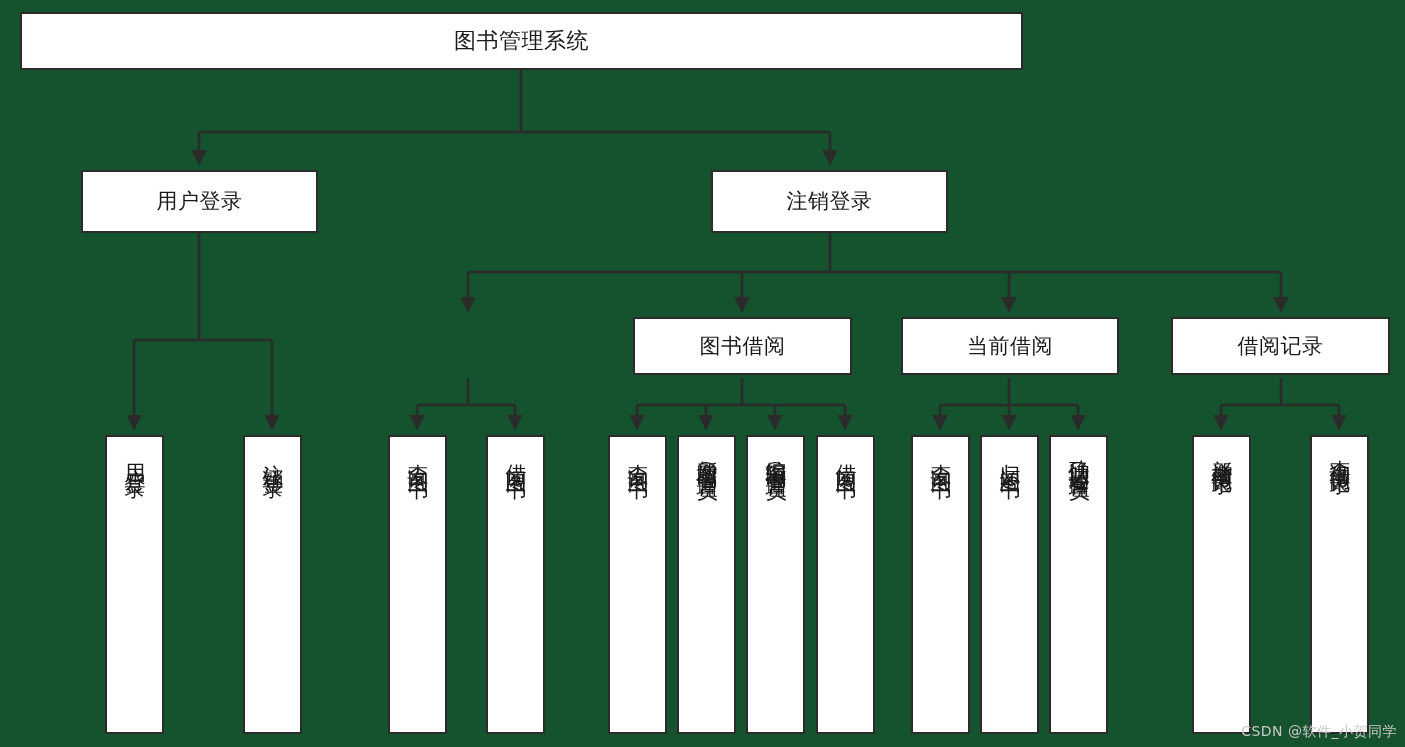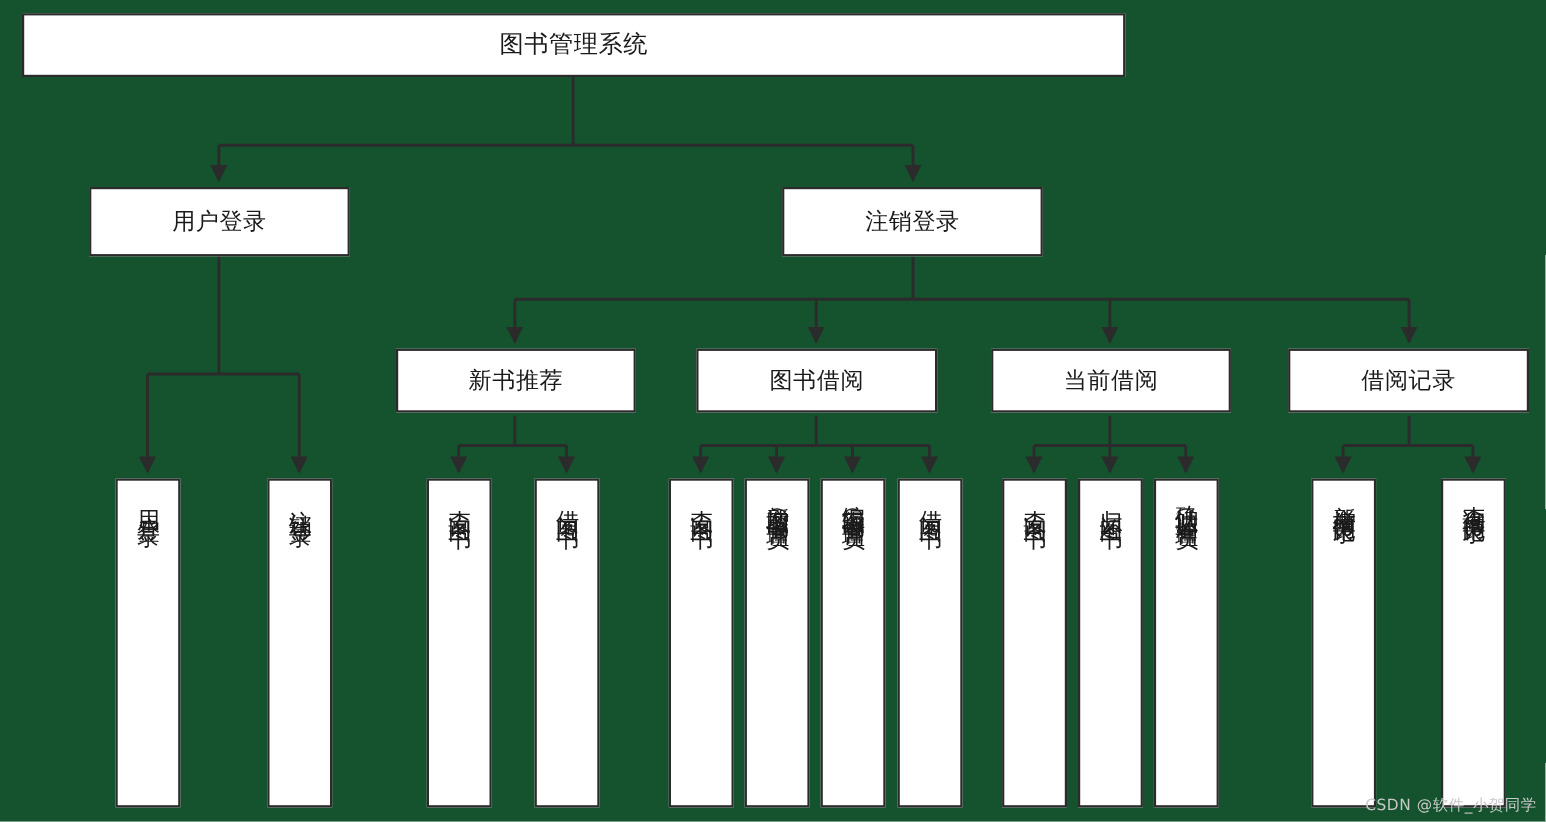--- a/index.html
+++ b/index.html
@@ -141,23 +141,20 @@
   </div>
 
   <div class="node horiz" style="left:81px; top:170px; width:237px; height:63px;">
     <span class="lbl">用户登录</span>
   </div>
 
   <div class="node horiz" style="left:711px; top:170px; width:237px; height:63px;">
     <span class="lbl">注销登录</span>
   </div>
 
-  <div class="node horiz" style="left:360px; top:317px; width:218px; height:58px;">
-    <span class="lbl">新书推荐</span>
-  </div>
 
   <div class="node horiz" style="left:633px; top:317px; width:219px; height:58px;">
     <span class="lbl">图书借阅</span>
   </div>
 
   <div class="node horiz" style="left:901px; top:317px; width:218px; height:58px;">
     <span class="lbl">当前借阅</span>
   </div>
 
   <div class="node horiz" style="left:1171px; top:317px; width:219px; height:58px;">

